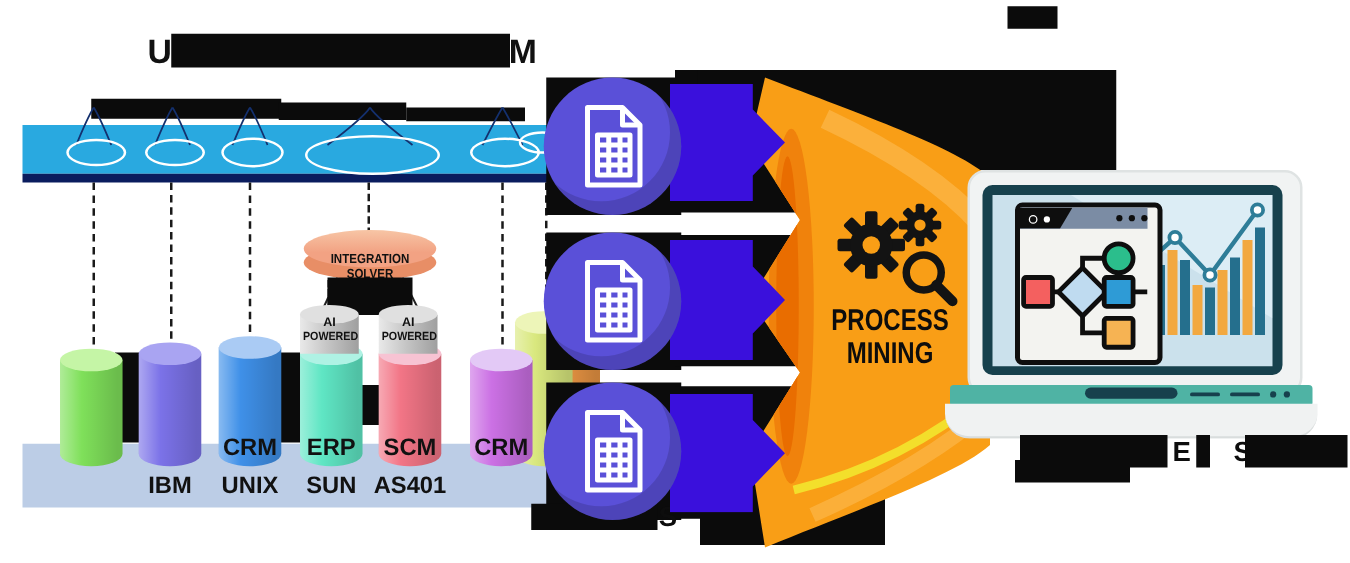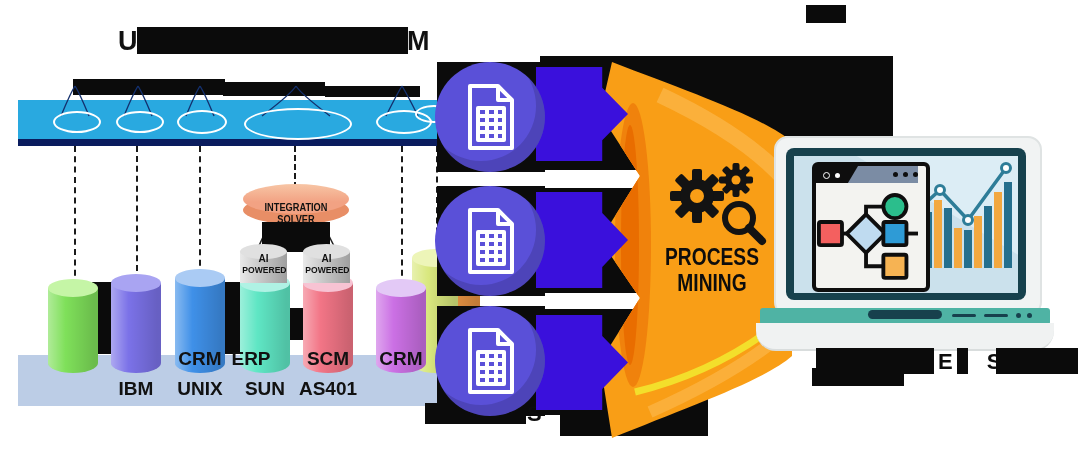--- a/index.html
+++ b/index.html
@@ -159,21 +159,21 @@
         <div class="cyl-top" style="width: 50px; height: 18px; background: rgb(170, 203, 244);"></div>
       </div>
       <div class="cyl-label" style="left: 170px; width: 60px;">CRM</div>
       <div class="base-label" style="left: 160px; width: 80px;">UNIX</div>
       <div class="cyl" style="position: absolute; left: 240px; top: 274px; width: 50px; height: 99px;">
         <div class="cyl-body" style="top: 9px; height: 90px; background: rgb(95, 230, 196); position: absolute; left: 0px; right: 0px;">
           <div class="cyl-sheen"></div>
         </div>
         <div class="cyl-top" style="width: 50px; height: 18px; background: rgb(175, 242, 228);"></div>
       </div>
-      <div class="cyl-label" style="left: 221px; width: 60px;">ERP</div>
+      <div class="cyl-label" style="left: 235px; width: 60px;">ERP</div>
       <div class="base-label" style="left: 225px; width: 80px;">SUN</div>
       <div class="cyl" style="position: absolute; left: 303px; top: 274px; width: 50px; height: 99px;">
         <div class="cyl-body" style="top: 9px; height: 90px; background: rgb(242, 117, 134); position: absolute; left: 0px; right: 0px;">
           <div class="cyl-sheen"></div>
         </div>
         <div class="cyl-top" style="width: 50px; height: 18px; background: rgb(247, 195, 211);"></div>
       </div>
       <div class="cyl-label" style="left: 298px; width: 60px;">SCM</div>
       <div class="base-label" style="left: 288px; width: 80px;">AS401</div>
       <div class="cyl" style="position: absolute; left: 376px; top: 279px; width: 50px; height: 94px;">

